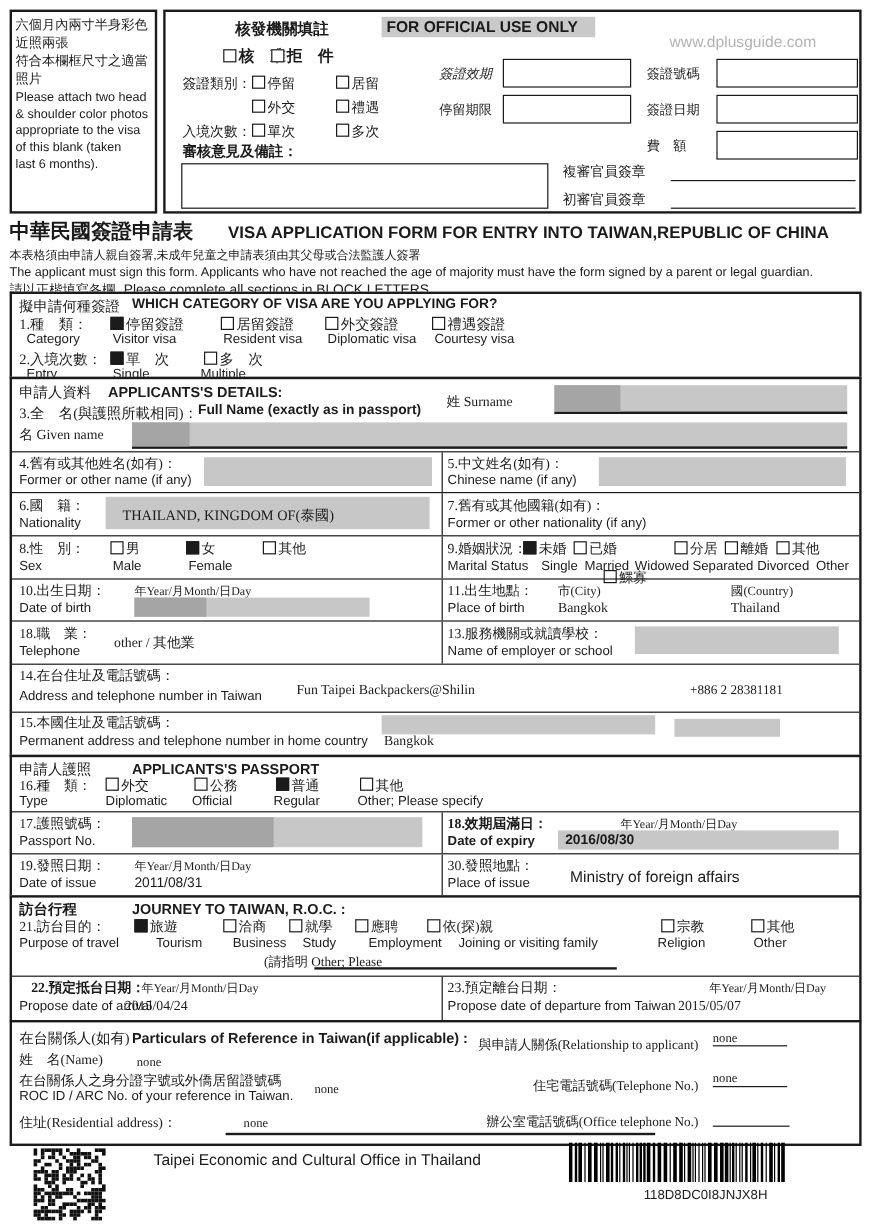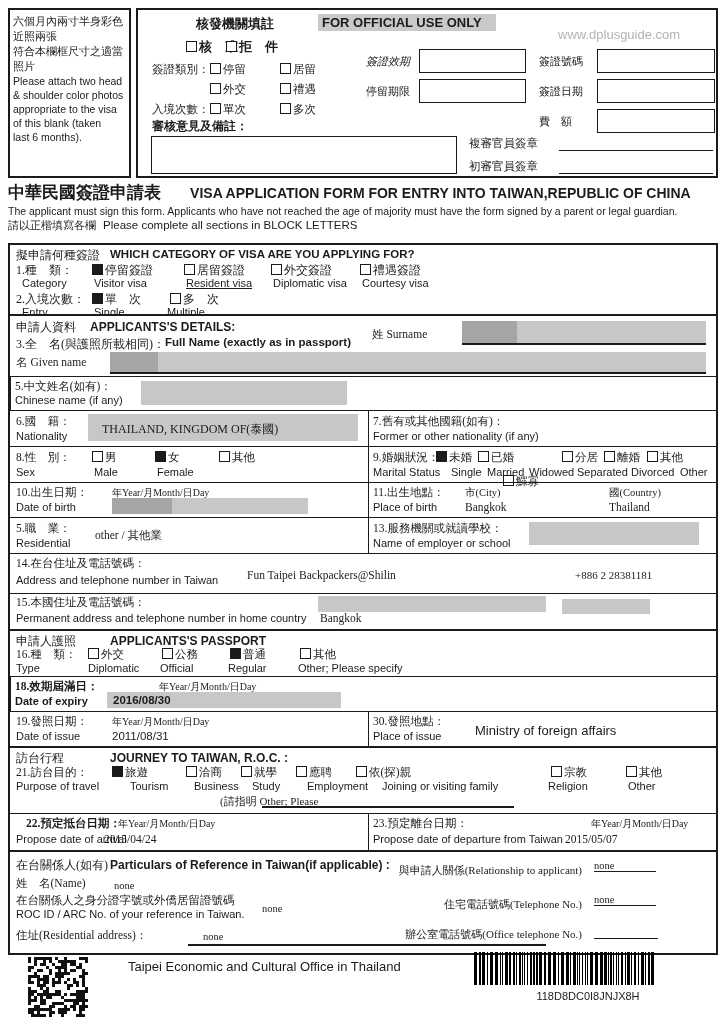--- a/index.html
+++ b/index.html
@@ -92,39 +92,40 @@
 
     <span class="abs zh s115" style="left:331px;top:126px;">複審官員簽章</span>
     <div class="uline" style="left:421px;top:140px;width:154px;"></div>
     <span class="abs zh s115" style="left:331px;top:149px;">初審官員簽章</span>
     <div class="uline" style="left:421px;top:163px;width:154px;"></div>
   </div>
 
   <div class="abs" style="left:8px;top:181px;width:710px;">
     <span class="zh b s17">中華民國簽證申請表</span>
     <span class="en b s14" style="margin-left:26px;">VISA APPLICATION FORM FOR ENTRY INTO TAIWAN,REPUBLIC OF CHINA</span>
+    <div class="zh s10" style="margin-top:2px;">本表格須由申請人親自簽署,未成年兒童之申請表須由其父母或合法監護人簽署</div>
     <div class="en s105" style="margin-top:1px;">The applicant must sign this form. Applicants who have not reached the age of majority must have the form signed by a parent or legal guardian.</div>
     <div style="margin-top:1px;">
       <span class="zh s11">請以正楷填寫各欄</span>
       <span class="en s115" style="margin-left:4px;">Please complete all sections in BLOCK LETTERS</span>
     </div>
   </div>
 
   <div class="grp" style="top:243px;height:73px;">
     <span class="abs zh s12" style="left:6px;top:2px;">擬申請何種簽證</span>
     <span class="abs en b s115" style="left:100px;top:3px;">WHICH CATEGORY OF VISA ARE YOU APPLYING FOR?</span>
 
     <span class="abs zh s12" style="left:6px;top:17px;">1.種　類：</span>
     <span class="abs zh s12" style="left:82px;top:17px;"><span class="cb checked"></span><span>停留簽證</span></span>
     <span class="abs zh s12" style="left:174px;top:17px;"><span class="cb"></span><span>居留簽證</span></span>
     <span class="abs zh s12" style="left:261px;top:17px;"><span class="cb"></span><span>外交簽證</span></span>
     <span class="abs zh s12" style="left:350px;top:17px;"><span class="cb"></span><span>禮遇簽證</span></span>
     <span class="abs en s11" style="left:12px;top:32px;">Category</span>
     <span class="abs en s11" style="left:84px;top:32px;">Visitor visa</span>
-    <span class="abs en s11" style="left:176px;top:32px;text-decoration:underline;">Resident visa</span>
+    <span class="abs en s11" style="left:176px;top:32px;">Resident visa</span>
     <span class="abs en s11" style="left:263px;top:32px;">Diplomatic visa</span>
     <span class="abs en s11" style="left:352px;top:32px;">Courtesy visa</span>
 
     <span class="abs zh s12" style="left:6px;top:46px;">2.入境次數：</span>
     <span class="abs zh s12" style="left:82px;top:46px;"><span class="cb checked"></span><span>單　次</span></span>
     <span class="abs zh s12" style="left:160px;top:46px;"><span class="cb"></span><span>多　次</span></span>
     <span class="abs en s11" style="left:12px;top:61px;">Entry</span>
     <span class="abs en s11" style="left:84px;top:61px;">Single</span>
     <span class="abs en s11" style="left:157px;top:61px;">Multiple</span>
   </div>
@@ -140,20 +141,25 @@
       <div class="bar ul" style="left:452px;top:5px;width:244px;height:22px;">
           <span class="dk" style="width:55px;"></span>
         </div>
       <span class="abs zh s115" style="left:6px;top:39px;">名 Given name</span>
       <div class="bar ul" style="left:100px;top:36px;width:596px;height:20px;">
           <span class="dk" style="width:48px;"></span>
         </div>
     </div>
 
     <div class="row bt cols" style="height:34px;">
+      <div class="colL">
+        <span class="abs zh s115" style="left:6px;top:2px;">4.舊有或其他姓名(如有)：</span>
+        <span class="abs en s11" style="left:6px;top:17px;">Former or other name (if any)</span>
+        <div class="bar" style="left:160px;top:4px;width:190px;height:24px;"></div>
+      </div>
       <div class="colR">
         <span class="abs zh s115" style="left:4px;top:2px;">5.中文姓名(如有)：</span>
         <span class="abs en s11" style="left:4px;top:17px;">Chinese name (if any)</span>
         <div class="bar" style="left:130px;top:4px;width:206px;height:24px;"></div>
       </div>
     </div>
 
     <div class="row bt cols" style="height:36px;">
       <div class="colL">
         <span class="abs zh s115" style="left:6px;top:3px;">6.國　籍：</span>
@@ -209,22 +215,22 @@
         <span class="abs zh s105" style="left:96px;top:3px;">市(City)</span>
         <span class="abs zh s105" style="left:240px;top:3px;">國(Country)</span>
         <span class="abs en s11" style="left:4px;top:18px;">Place of birth</span>
         <span class="abs zh s115" style="left:96px;top:18px;">Bangkok</span>
         <span class="abs zh s115" style="left:240px;top:18px;">Thailand</span>
       </div>
     </div>
 
     <div class="row bt cols" style="height:36px;">
       <div class="colL">
-        <span class="abs zh s115" style="left:6px;top:3px;">5.職　業：</span>
-        <span class="abs en s11" style="left:6px;top:19px;">Residential</span>
+        <span class="abs zh s115" style="left:6px;top:3px;">18.職　業：</span>
+        <span class="abs en s11" style="left:6px;top:19px;">Telephone</span>
         <span class="abs zh s115" style="left:85px;top:10px;">other / 其他業</span>
       </div>
       <div class="colR">
         <span class="abs zh s115" style="left:4px;top:3px;">13.服務機關或就讀學校：</span>
         <span class="abs en s11" style="left:4px;top:19px;">Name of employer or school</span>
         <div class="bar" style="left:160px;top:4px;width:170px;height:23px;"></div>
       </div>
     </div>
 
     <div class="row bt" style="height:40px;">
@@ -252,20 +258,27 @@
       <span class="abs zh s115" style="left:152px;top:16px;"><span class="cb"></span><span>公務</span></span>
       <span class="abs zh s115" style="left:220px;top:16px;"><span class="cb checked"></span><span>普通</span></span>
       <span class="abs zh s115" style="left:290px;top:16px;"><span class="cb"></span><span>其他</span></span>
       <span class="abs en s11" style="left:6px;top:31px;">Type</span>
       <span class="abs en s11" style="left:78px;top:31px;">Diplomatic</span>
       <span class="abs en s11" style="left:150px;top:31px;">Official</span>
       <span class="abs en s11" style="left:218px;top:31px;">Regular</span>
       <span class="abs en s11" style="left:288px;top:31px;">Other; Please specify</span>
     </div>
     <div class="row bt cols" style="height:35px;">
+      <div class="colL">
+        <span class="abs zh s115" style="left:6px;top:2px;">17.護照號碼：</span>
+        <span class="abs en s11" style="left:6px;top:18px;">Passport No.</span>
+        <div class="bar" style="left:100px;top:4px;width:242px;height:25px;">
+            <span class="dk" style="width:118px;"></span>
+          </div>
+      </div>
       <div class="colR">
         <span class="abs zh b s115" style="left:4px;top:2px;">18.效期屆滿日：</span>
         <span class="abs zh s10" style="left:148px;top:3px;">年Year/月Month/日Day</span>
         <span class="abs en b s11" style="left:4px;top:18px;">Date of expiry</span>
         <div class="bar" style="left:96px;top:15px;width:234px;height:16px;"></div>
         <span class="abs en b s115" style="left:102px;top:17px;">2016/08/30</span>
       </div>
     </div>
     <div class="row bt cols" style="height:35px;">
       <div class="colL">
@@ -277,21 +290,21 @@
       <div class="colR">
         <span class="abs zh s115" style="left:4px;top:2px;">30.發照地點：</span>
         <span class="abs en s11" style="left:4px;top:18px;">Place of issue</span>
         <span class="abs en s13" style="left:106px;top:11px;">Ministry of foreign affairs</span>
       </div>
     </div>
   </div>
 
   <div class="grp" style="top:746px;height:106px;">
     <div class="row" style="height:65px;">
-      <span class="abs zh s12" style="left:6px;top:2px;">訪台行程</span>
+      <span class="abs zh s12" style="left:6px;top:2px;font-weight:bold;">訪台行程</span>
       <span class="abs en b s12" style="left:100px;top:3px;">JOURNEY TO TAIWAN, R.O.C. :</span>
       <span class="abs zh s115" style="left:6px;top:17px;">21.訪台目的：</span>
       <span class="abs zh s115" style="left:102px;top:17px;"><span class="cb checked"></span><span>旅遊</span></span>
       <span class="abs zh s115" style="left:176px;top:17px;"><span class="cb"></span><span>洽商</span></span>
       <span class="abs zh s115" style="left:231px;top:17px;"><span class="cb"></span><span>就學</span></span>
       <span class="abs zh s115" style="left:286px;top:17px;"><span class="cb"></span><span>應聘</span></span>
       <span class="abs zh s115" style="left:346px;top:17px;"><span class="cb"></span><span>依(探)親</span></span>
       <span class="abs zh s115" style="left:541px;top:17px;"><span class="cb"></span><span>宗教</span></span>
       <span class="abs zh s115" style="left:616px;top:17px;"><span class="cb"></span><span>其他</span></span>
       <span class="abs en s11" style="left:6px;top:32px;">Purpose of travel</span>

